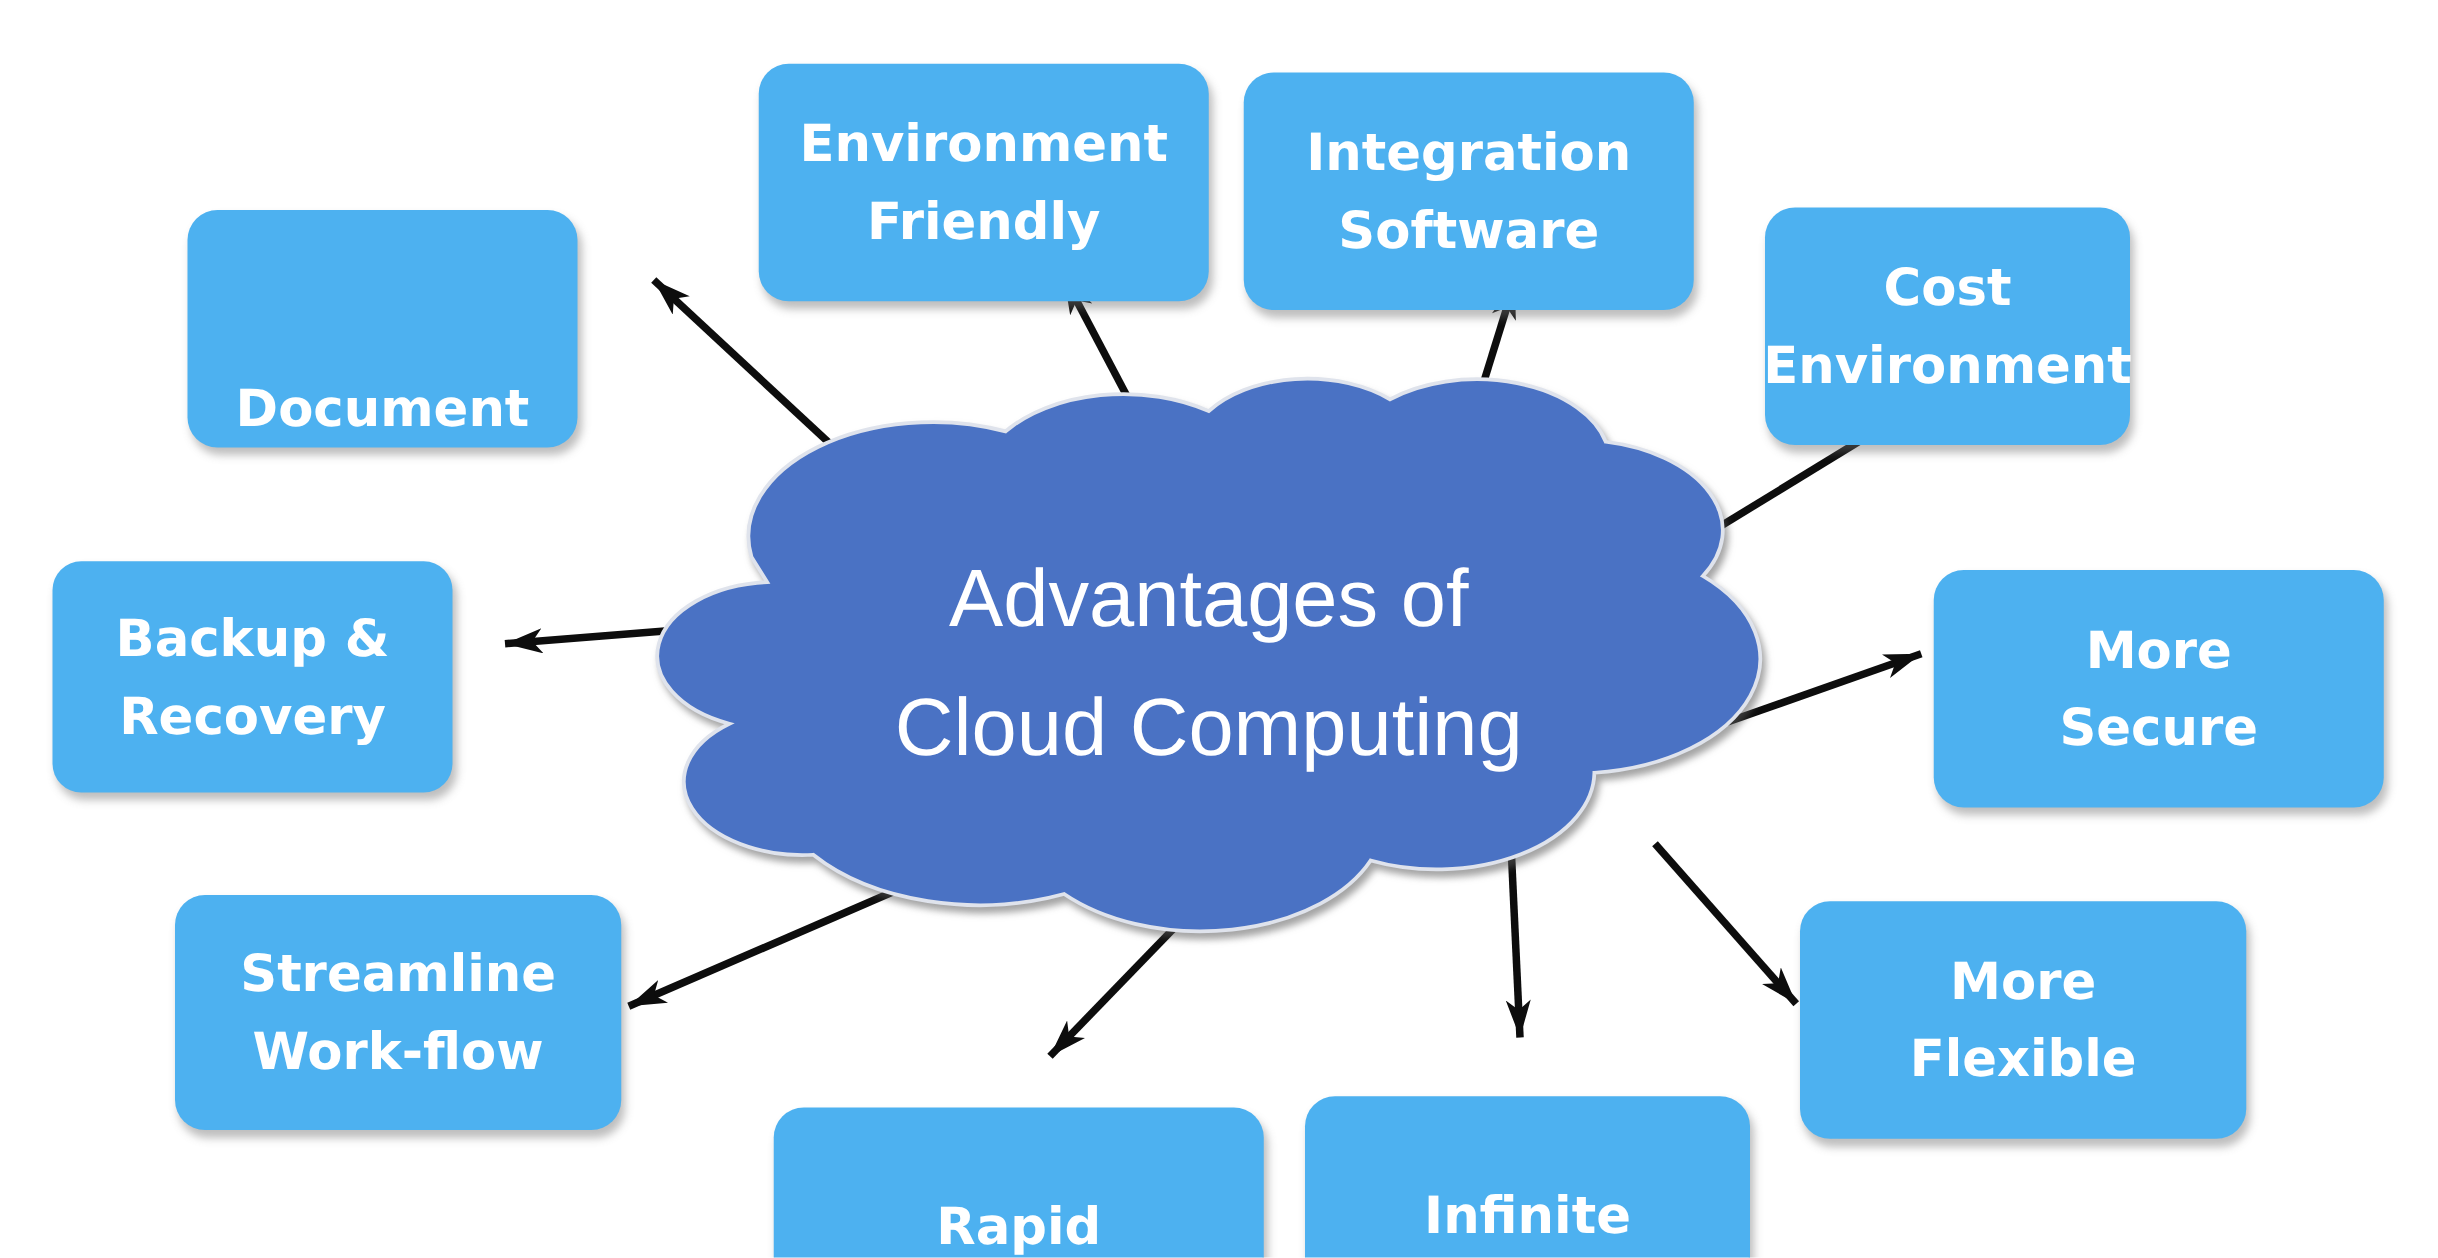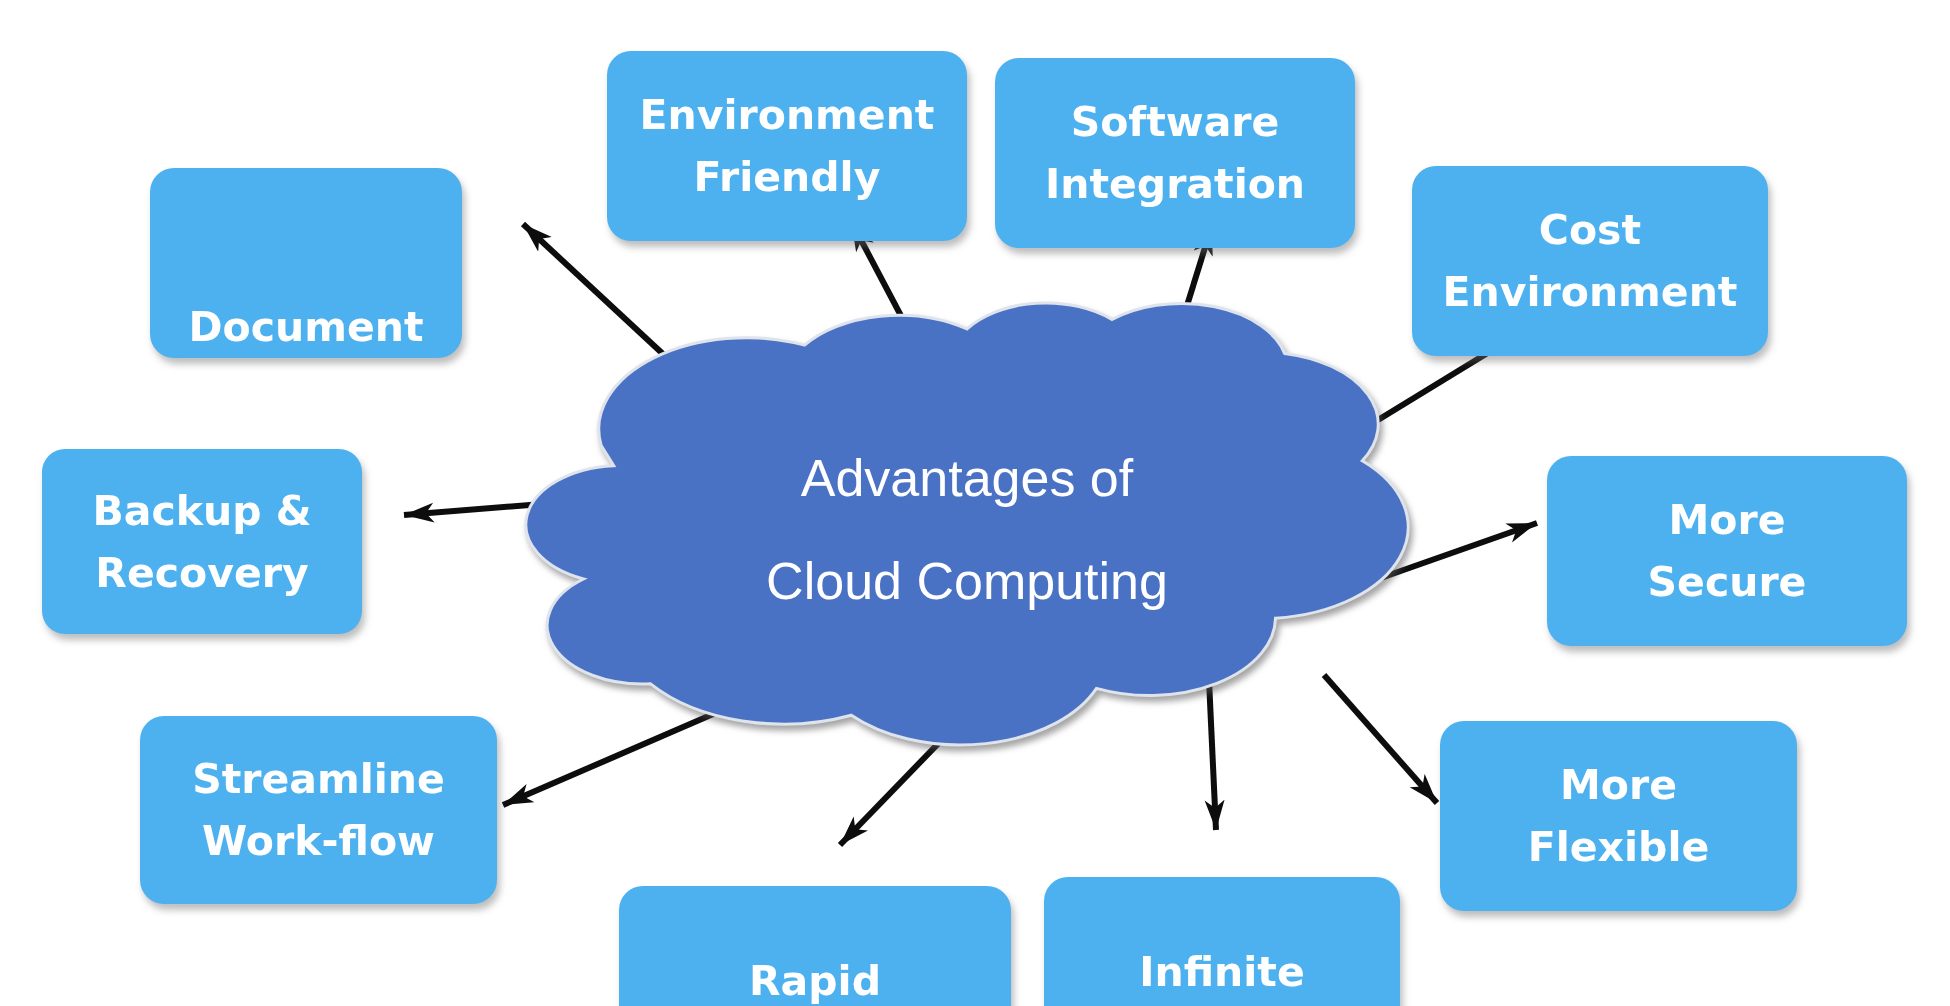--- a/index.html
+++ b/index.html
@@ -9,21 +9,21 @@
   #arrow-layer { position:absolute; left:0; top:0; }
   .node { position:absolute; display:flex; flex-direction:column; justify-content:center;
           align-items:center; border-radius:24px; background:var(--node-fill,#4db1f0);
           box-shadow:3px 6px 7px rgba(110,110,110,0.45);margin-top:36px; }
   .nline { color:var(--node-text,#fff); font-size:41px; font-weight:bold; line-height:62px;
            white-space:nowrap; text-align:center; }
   #cloud-label { position:absolute; left:526px; top:303px; width:882px; height:442px;
       display:flex; flex-direction:column; justify-content:center; align-items:center;
       padding-top:12px; box-sizing:border-box;
       font-family:"Liberation Sans", sans-serif; pointer-events:none; }
-  .cline { color:var(--cloud-text,#fff); font-size:52px; line-height:103px; white-space:nowrap; }
+  .cline { color:var(--cloud-text,#fff); font-size:65px; line-height:103px; white-space:nowrap; }
   svg line { stroke:var(--arrow,#0d0d0d); stroke-width:6; }
   #cloud-shape { filter:drop-shadow(3px 5px 3px rgba(90,90,90,0.55)); }
 </style>
 </head>
 <body>
 
 <div id="stage">
   <svg id="arrow-layer" width="1950" height="1006" viewBox="0 0 1950 1006">
     <defs>
       <marker id="ah" markerUnits="userSpaceOnUse" markerWidth="34" markerHeight="24" refX="30" refY="10" orient="auto">
@@ -49,24 +49,24 @@
   </div>
 
   <div class="node" style="left:150px;top:132px;width:312px;height:190px;justify-content:flex-end;">
     <span class="nline">Document</span>
   </div>
   <div class="node" style="left:607px;top:15px;width:360px;height:190px;">
     <span class="nline">Environment</span>
     <span class="nline">Friendly</span>
   </div>
   <div class="node" style="left:995px;top:22px;width:360px;height:190px;">
+    <span class="nline">Integration</span>
     <span class="nline">Software</span>
-    <span class="nline">Integration</span>
   </div>
-  <div class="node" style="left:1412px;top:130px;width:356px;height:190px;">
+  <div class="node" style="left:1412px;top:130px;width:292px;height:190px;">
     <span class="nline">Cost</span>
     <span class="nline">Environment</span>
   </div>
   <div class="node" style="left:1547px;top:420px;width:360px;height:190px;">
     <span class="nline">More</span>
     <span class="nline">Secure</span>
   </div>
   <div class="node" style="left:1440px;top:685px;width:357px;height:190px;">
     <span class="nline">More</span>
     <span class="nline">Flexible</span>

